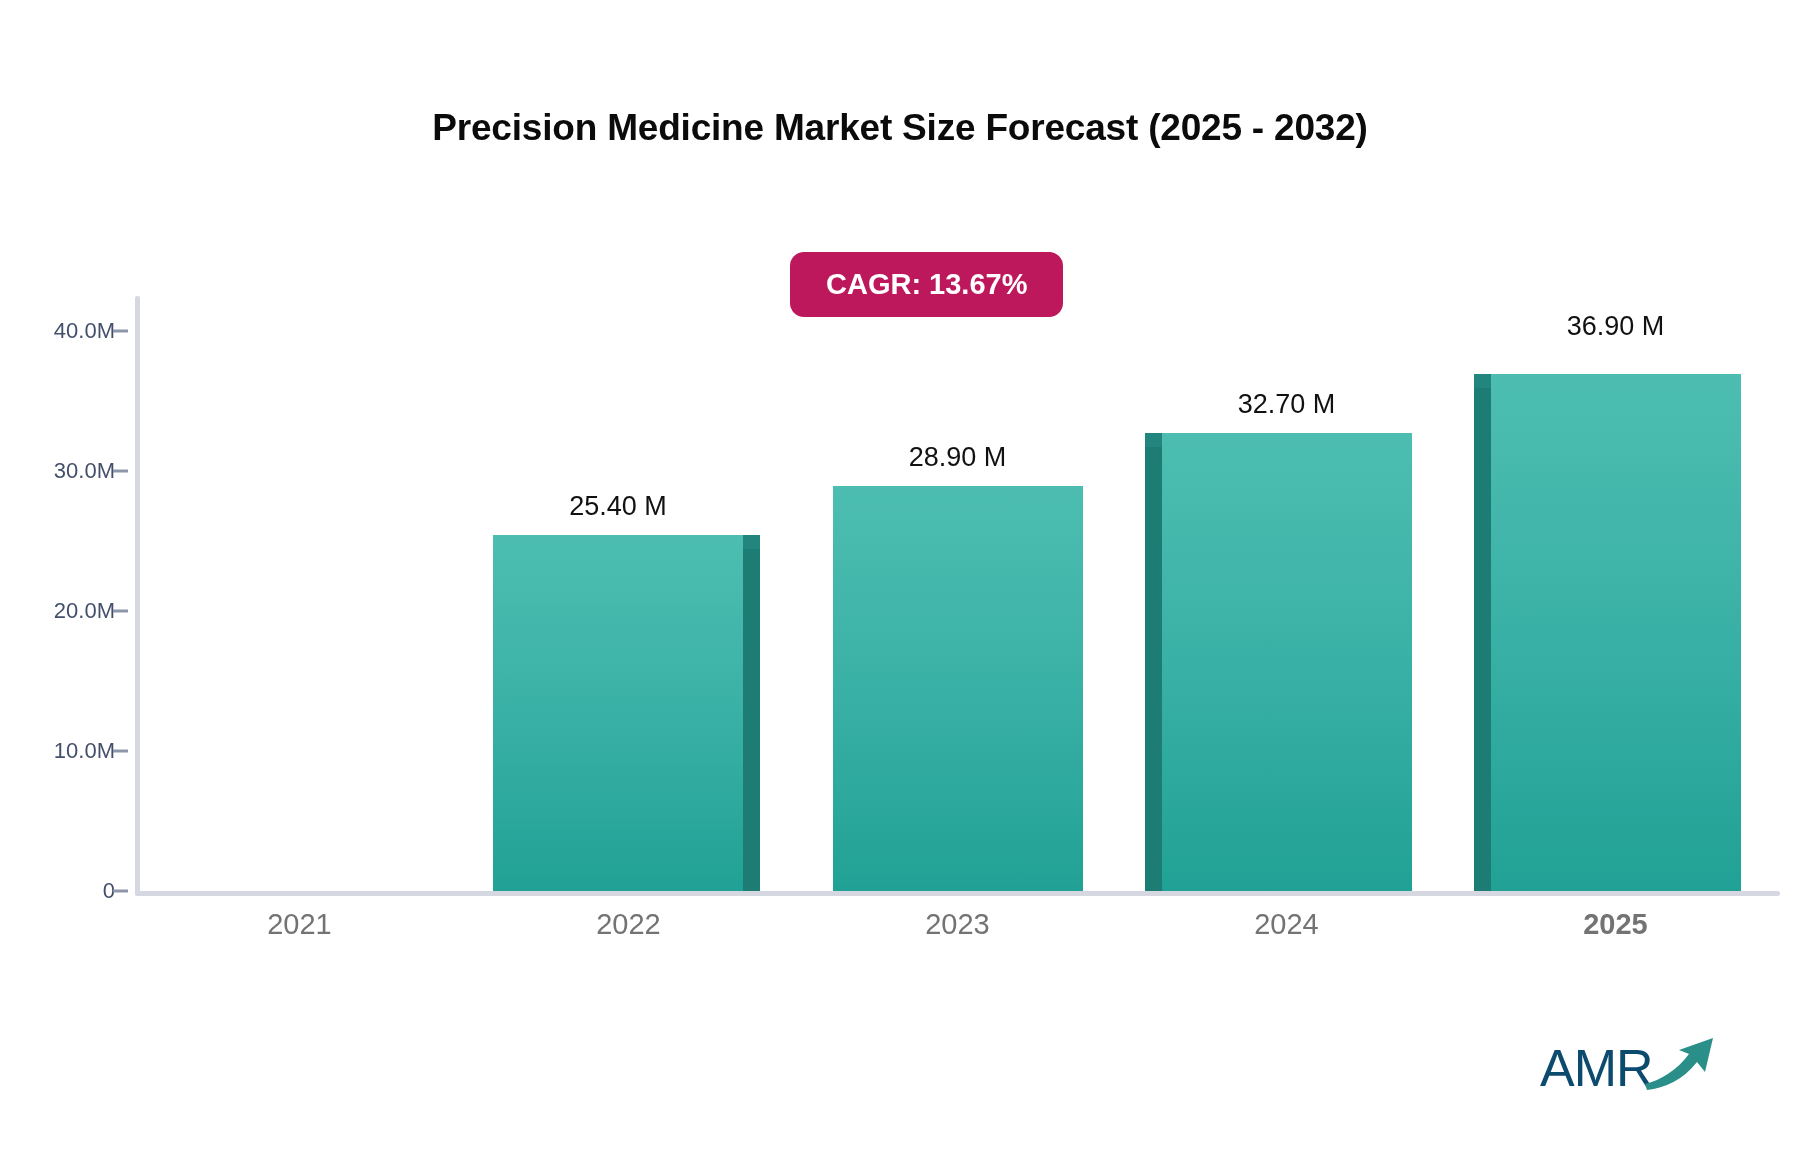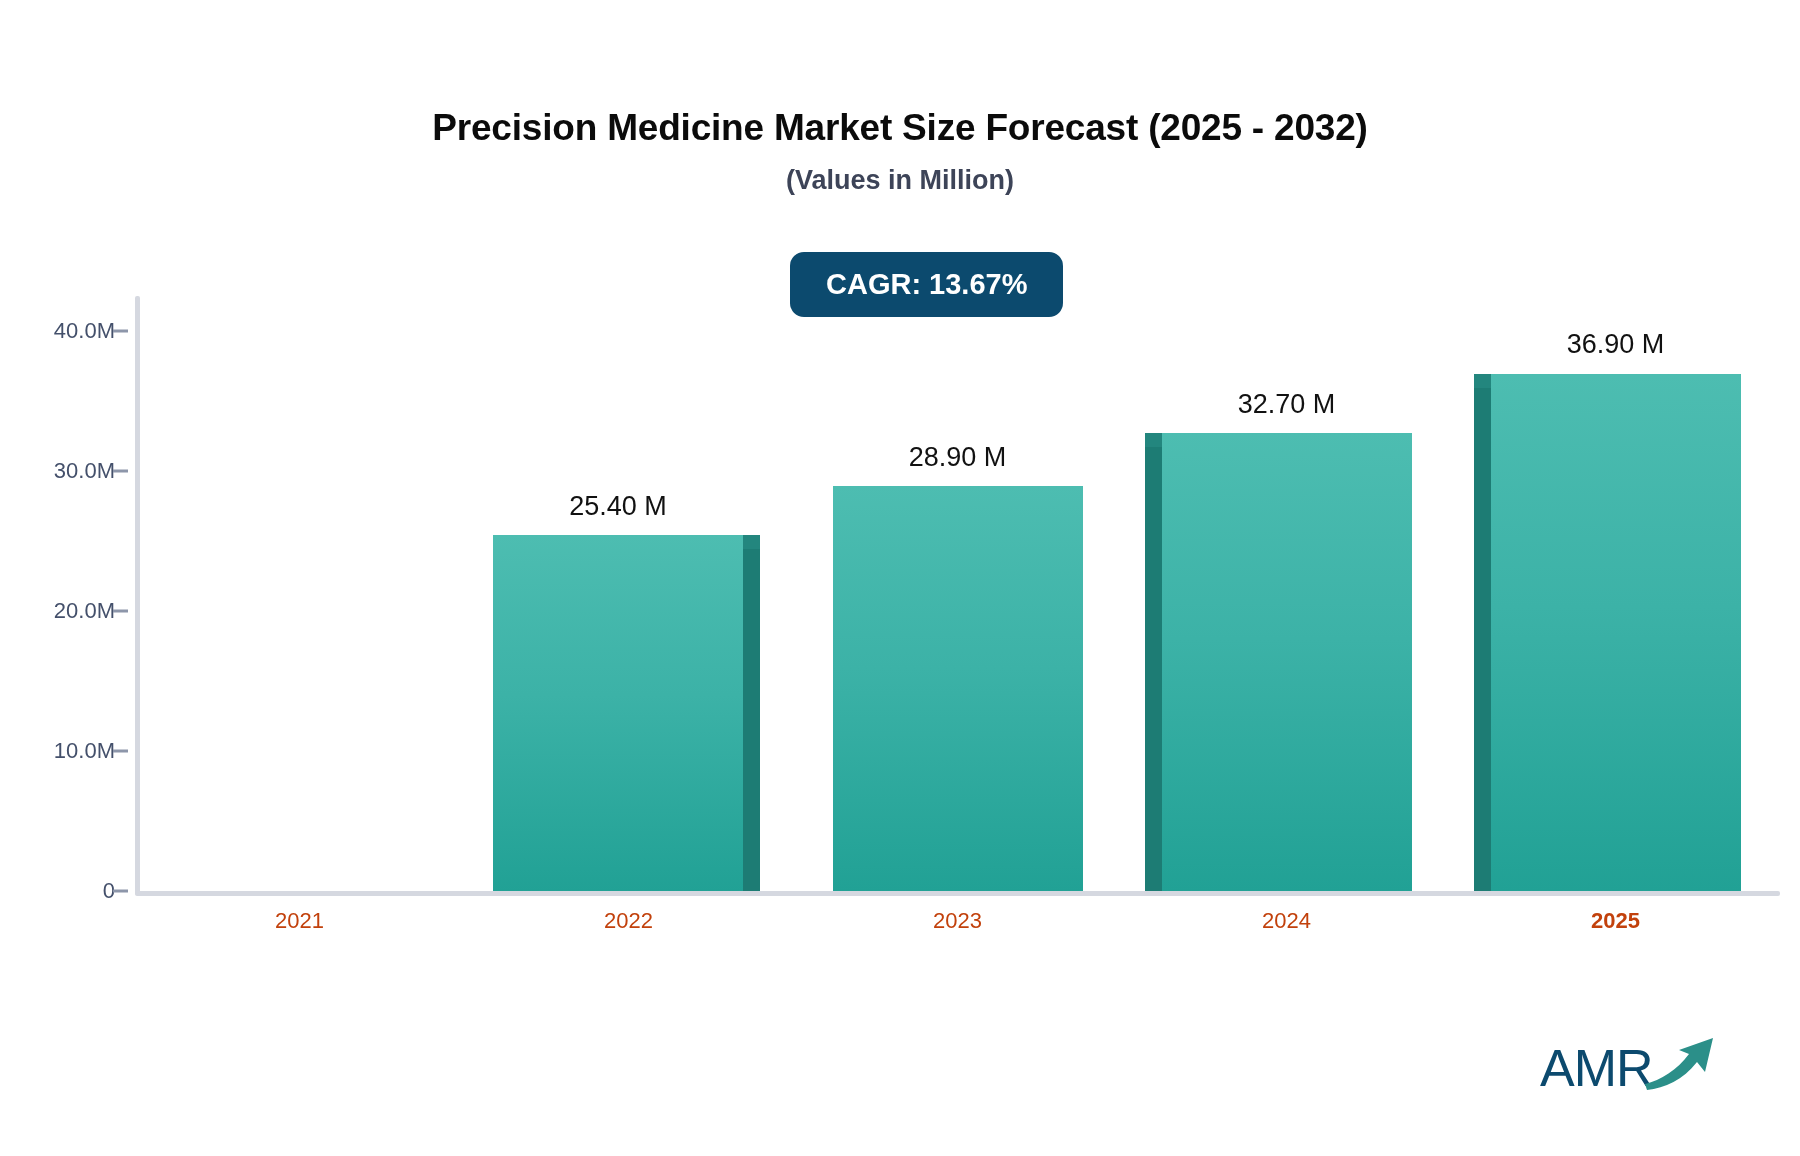--- a/index.html
+++ b/index.html
@@ -45,21 +45,21 @@
     color: #3d4458;
     line-height: 1.1;
   }
 
   
   .cagr-badge {
     position: absolute;
     left: 790px;
     top: 252px;
     padding: 16px 36px;
-    background: #0c4a6e;
+    background: #be185d;
     border-radius: 14px;
     color: #ffffff;
     font-size: 29px;
     font-weight: bold;
     white-space: nowrap;
   }
 
   
   .plot-area {
     position: absolute;
@@ -151,22 +151,22 @@
     font-size: 27px;
     color: #111111;
     white-space: nowrap;
   }
 
   
   .xlabel {
     position: absolute;
     top: 612px;
     text-align: center;
-    font-size: 22px;
-    color: #c2410c;
+    font-size: 29px;
+    color: #737373;
     white-space: nowrap;
   }
 
   
   .amr-logo {
     position: absolute;
     left: 1540px;
     top: 1040px;
     display: flex;
     align-items: center;
@@ -183,21 +183,20 @@
     margin-top: -6px;
   }
 </style>
 </head>
 <body>
 
 <div id="chart-canvas">
 
   <div class="title-block">
     <div class="chart-title">Precision Medicine Market Size Forecast (2025 - 2032)</div>
-    <div class="chart-subtitle">(Values in Million)</div>
   </div>
 
   <div class="cagr-badge">CAGR: 13.67%</div>
 
   <div class="plot-area">
 
     <div class="y-axis-line"></div>
     <div class="x-axis-line"></div>
 
     <div id="yticks">
@@ -227,21 +226,21 @@
         <div class="bar-group" style="left: 1026.5px; width: 250px; height: 457.8px;">
           <div class="bar-face" style="height: 457.8px;"></div>
           <div class="bar-side left" style="height: 443.8px;"></div>
           <div class="bar-cap left" style="bottom: 443.8px;"></div>
           <div class="bar-value" style="bottom: 470.8px;">32.70 M</div>
         </div>
         <div class="bar-group" style="left: 1355.5px; width: 250px; height: 516.6px;">
           <div class="bar-face" style="height: 516.6px;"></div>
           <div class="bar-side left" style="height: 502.6px;"></div>
           <div class="bar-cap left" style="bottom: 502.6px;"></div>
-          <div class="bar-value" style="bottom: 531px; margin-top: 37px;">36.90 M</div>
+          <div class="bar-value" style="bottom: 549px; margin-top: 37px;">36.90 M</div>
         </div>
       </div>
 
     <div id="xlabels">
         <div class="xlabel" style="left: 39.5px; width: 250px;">2021</div>
         <div class="xlabel" style="left: 368.5px; width: 250px;">2022</div>
         <div class="xlabel" style="left: 697.5px; width: 250px;">2023</div>
         <div class="xlabel" style="left: 1026.5px; width: 250px;">2024</div>
         <div class="xlabel" style="left: 1355.5px; width: 250px; font-weight: bold;">2025</div>
       </div>

